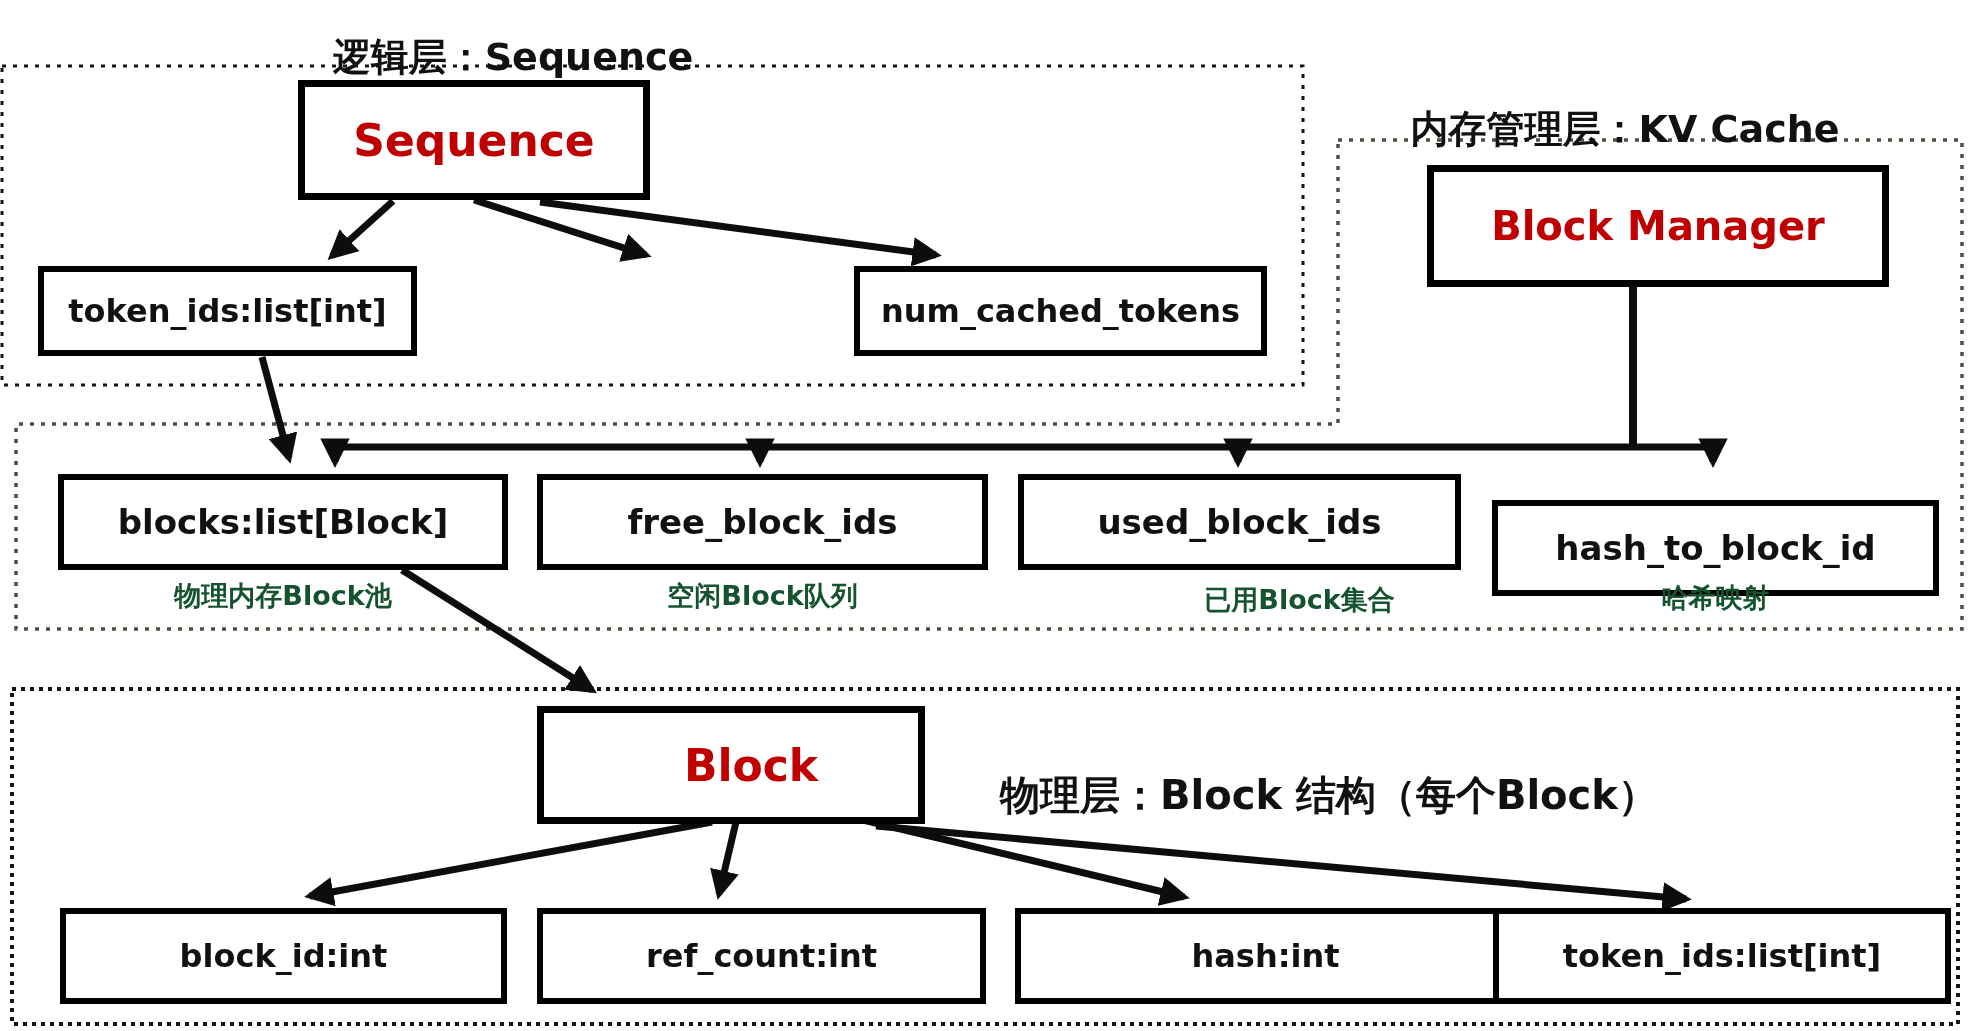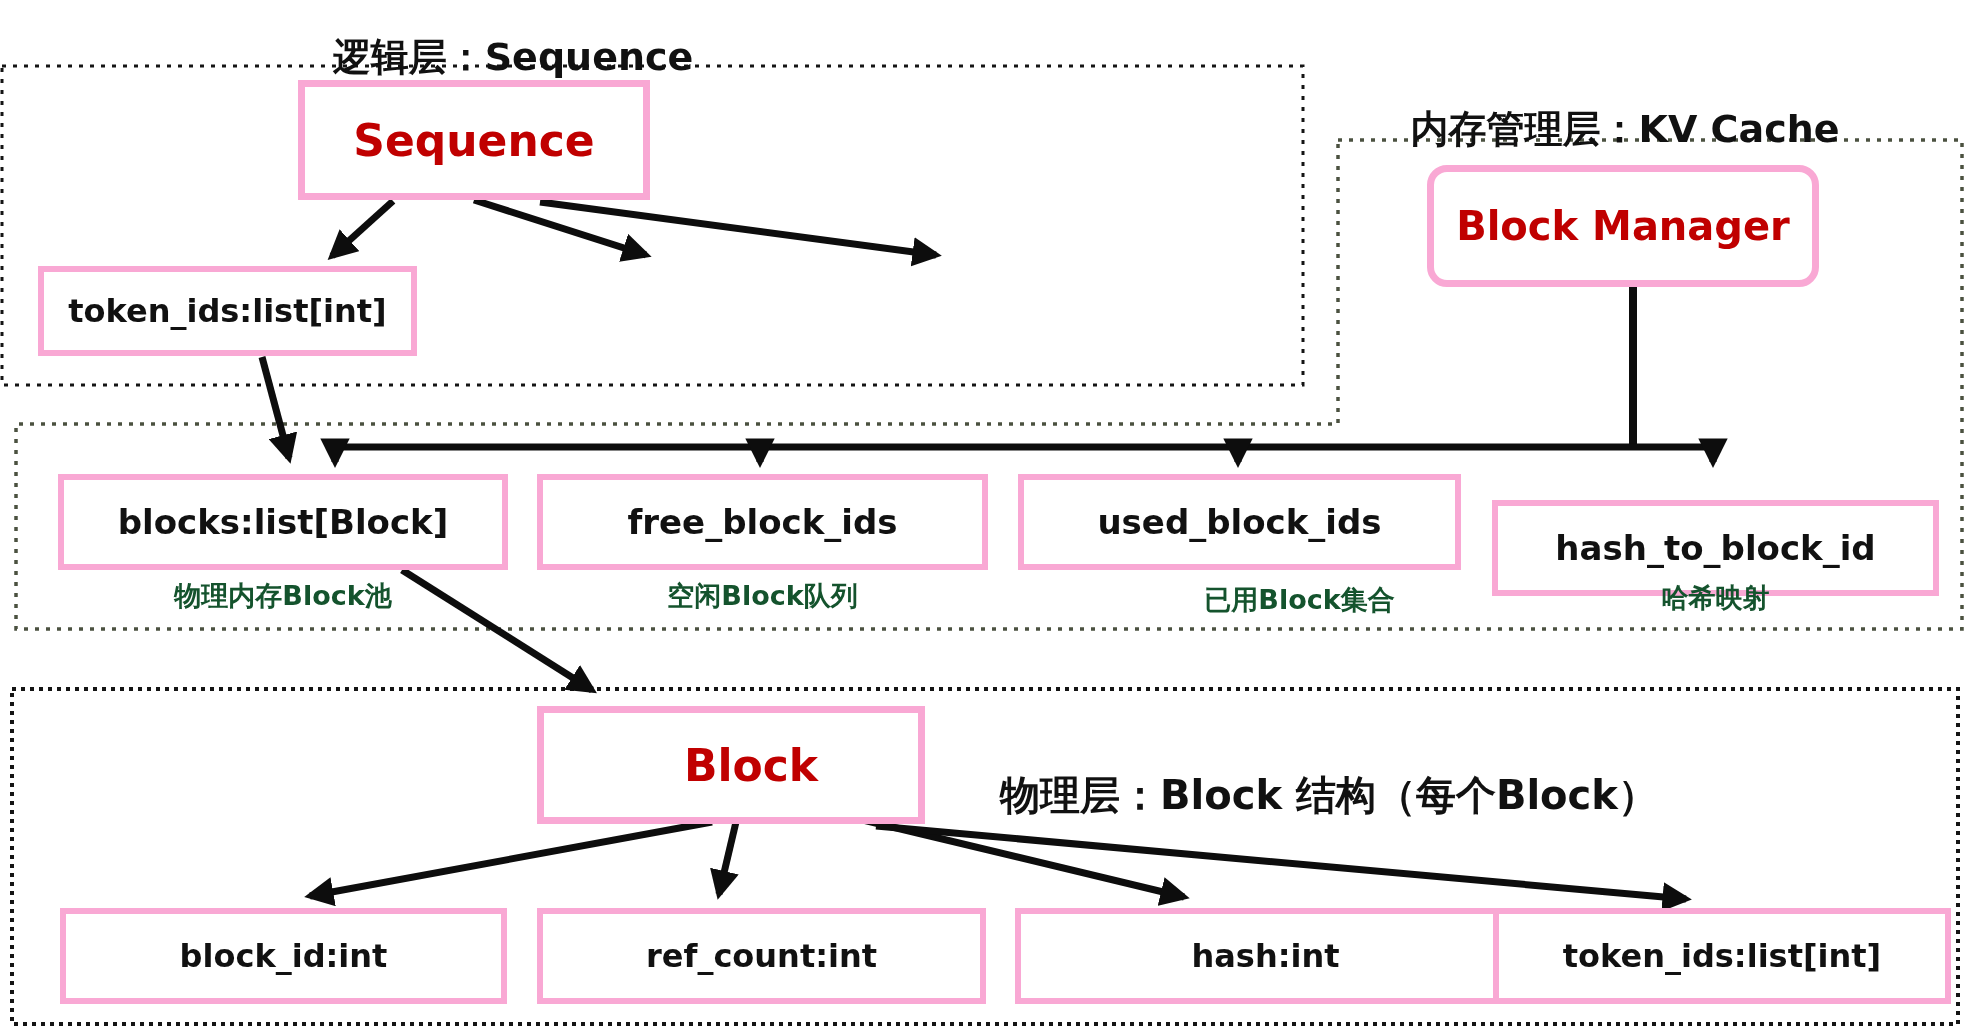--- a/index.html
+++ b/index.html
@@ -7,21 +7,21 @@
     position:relative;
     width:1971px;height:1031px;
     background:#ffffff;
     font-family:"DejaVu Sans","Liberation Sans",sans-serif;
     overflow:hidden;
   }
   .wires{position:absolute;left:0;top:0;z-index:1;}
   .node{
     position:absolute;z-index:2;
     background:#ffffff;
-    border:6px solid #f9a8d4;
+    border:6px solid #000000;
     box-sizing:border-box;
     display:flex;align-items:center;justify-content:center;
     font-weight:bold;color:#111111;
     white-space:nowrap;
   }
   .node.big{border-width:7px;}
   .red{color:#c00000;}
   .layer-title{
     position:absolute;z-index:2;
     font-weight:bold;color:#111111;
@@ -38,21 +38,21 @@
     color:#c4c4c4;opacity:0.8;
     font-size:56px;letter-spacing:2px;white-space:nowrap;
     text-shadow:2px 2px 0 #e8e8e8;
     pointer-events:none;
   }
   
   .n-sequence       {left:298px; top:80px;  width:352px; height:120px; font-size:44px;}
   .n-token-ids      {left:38px;  top:266px; width:379px; height:90px;  font-size:32px;}
   .n-block-table    {left:441px; top:266px; width:381px; height:90px;  font-size:32px;}
   .n-num-cached     {left:854px; top:266px; width:413px; height:90px;  font-size:32px;}
-  .n-block-manager  {left:1427px;top:165px; width:392px; height:122px; font-size:40px;border-radius:20px;}
+  .n-block-manager  {left:1427px;top:165px; width:462px; height:122px; font-size:40px;}
   .n-blocks         {left:58px;  top:474px; width:450px; height:96px;  font-size:34px;}
   .n-free           {left:537px; top:474px; width:451px; height:96px;  font-size:34px;align-items:center;}
   .n-used           {left:1018px;top:474px; width:443px; height:96px;  font-size:34px;}
   .n-hash-map       {left:1492px;top:500px; width:447px; height:96px;  font-size:34px;}
   .n-block          {left:537px; top:706px; width:388px; height:118px; font-size:44px;padding-left:40px;}
   .n-block-id       {left:60px;  top:908px; width:447px; height:96px;  font-size:32px;}
   .n-ref-count      {left:537px; top:908px; width:449px; height:96px;  font-size:32px;}
   .n-hash-int       {left:1015px;top:908px; width:501px; height:96px;  font-size:32px;}
   .n-token-ids2     {left:1493px;top:908px; width:458px; height:96px;  font-size:32px;}
   
@@ -104,20 +104,23 @@
   <div class="layer-title t-logical">逻辑层：Sequence</div>
   <div class="layer-title t-memory">内存管理层：KV Cache</div>
   <div class="layer-title t-physical">物理层：Block 结构（每个Block）</div>
 
   <div class="node big n-sequence">
     <span class="red">Sequence</span>
   </div>
   <div class="node n-token-ids">
     <span>token_ids:list[int]</span>
   </div>
+  <div class="node n-num-cached">
+    <span>num_cached_tokens</span>
+  </div>
 
   <div class="node big n-block-manager">
     <span class="red">Block Manager</span>
   </div>
 
   <div class="node n-blocks">
     <span>blocks:list[Block]</span>
   </div>
   <div class="node n-free">
     <span>free_block_ids</span>

